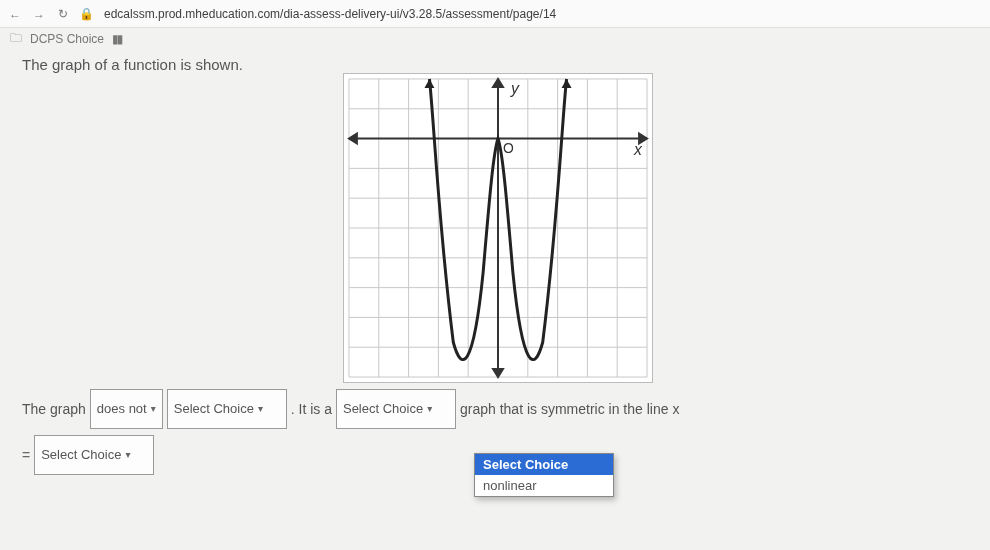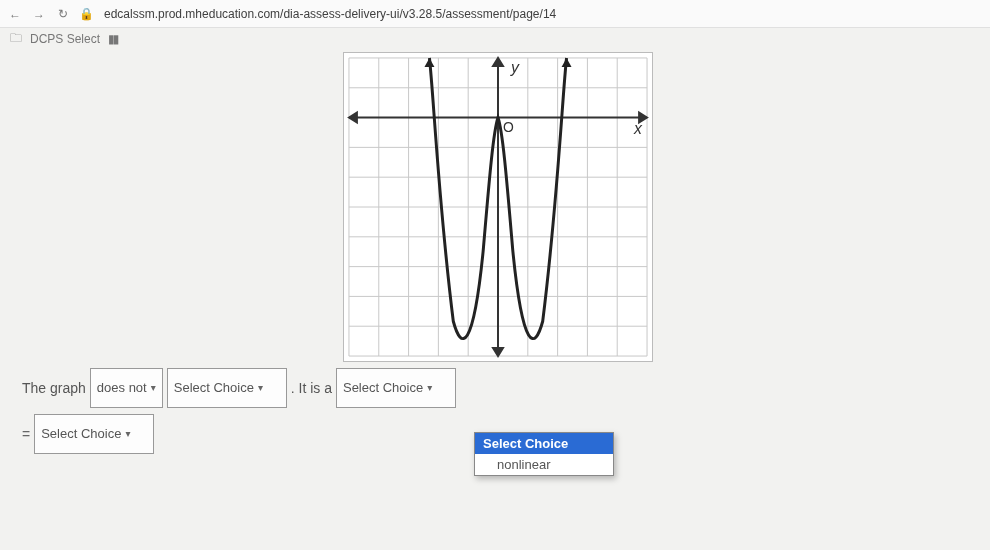--- a/index.html
+++ b/index.html
@@ -69,43 +69,44 @@
     background:#fff;
     border:1px solid #888;
     box-shadow: 2px 3px 6px rgba(0,0,0,0.25);
     font-size:13px;
     z-index:10;
   }
   .dropdown .hdr {
     background:#2a6bd4; color:#fff; padding:3px 8px; font-weight:bold;
   }
   .dropdown .opt {
-    padding:3px 22px; color:#555;
+    padding:3px 8px; color:#555;
   }
   .answer-block { position:relative; }
   .eq-label{ color:#666; font-size:14px; }
 </style>
 </head>
 <body>
 
 <div class="browser-bar">
   <span class="nav-btn">←</span>
   <span class="nav-btn">→</span>
   <span class="nav-btn">↻</span>
   <span class="nav-btn">🔒</span>
   <span class="url">edcalssm.prod.mheducation.com/dia-assess-delivery-ui/v3.28.5/assessment/page/14</span>
 </div>
 
 <div class="tool-row">
   <span>🗀</span>
-  <span>DCPS Select</span>
+  <span>DCPS Choice</span>
   <span style="letter-spacing:-2px;">▮▮</span>
 </div>
 
 <div class="content">
+  <div class="prompt">The graph of a function is shown.</div>
 
   <div class="graph-wrap">
     <svg class="graph" width="310" height="310" viewBox="0 0 310 310">
       <rect x="0" y="0" width="310" height="310" fill="#ffffff"></rect>
 
       <g stroke="#c8c8c8" stroke-width="1">
         <line x1="5" y1="5" x2="5" y2="305"></line>
           <line x1="35" y1="5" x2="35" y2="305"></line>
           <line x1="65" y1="5" x2="65" y2="305"></line>
           <line x1="95" y1="5" x2="95" y2="305"></line>
@@ -164,20 +165,21 @@
         </span>
         <span class="sel" style="min-width:120px;">
           <span>Select Choice</span>
           <span class="caret">▾</span>
         </span>
         <span>. It is a</span>
         <span class="sel" style="min-width:120px;">
           <span>Select Choice</span>
           <span class="caret">▾</span>
         </span>
+        <span>graph that is symmetric in the line x</span>
       </div>
       <div class="row2">
         <span class="eq-label">=</span>
         <span class="sel" style="min-width:120px;">
           <span>Select Choice</span>
           <span class="caret">▾</span>
         </span>
       </div>
     </div>
 

